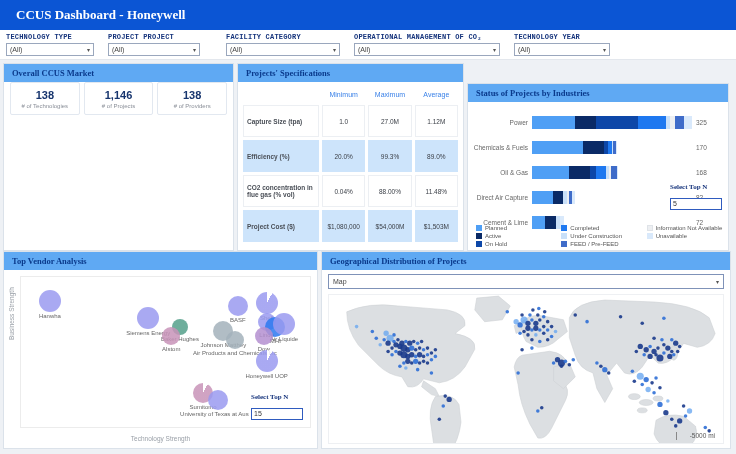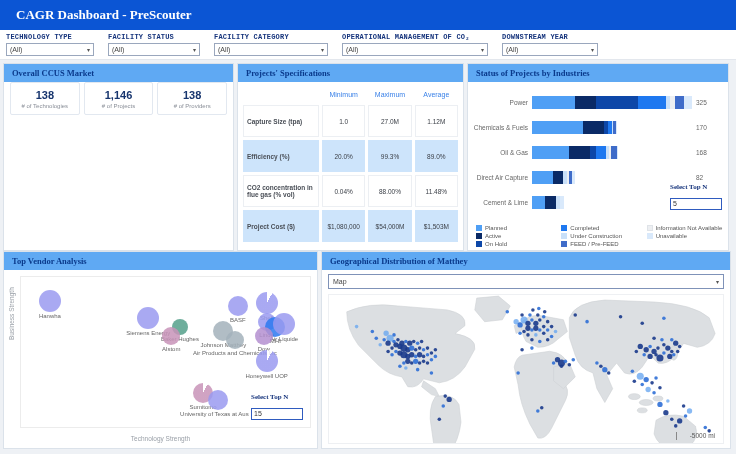--- a/index.html
+++ b/index.html
@@ -76,54 +76,54 @@
     justify-content:space-between; padding:0 4px; font-size:7px; color:#444; cursor:pointer; }
   .map-area { position:absolute; left:6px; right:6px; top:42px; bottom:4px; background:#fff;
     border:1px solid #eef0f3; overflow:hidden; }
   .map-scale { position:absolute; right:8px; bottom:4px; font-size:6.5px; color:#555; }
   .map-scale-tick { position:absolute; right:46px; bottom:3px; width:1px; height:8px; background:#888; }
 </style>
 </head>
 <body>
 
 <div class="titlebar">
-  <span>CAGR Dashboard - PreScouter</span>
+  <span>CCUS Dashboard - Honeywell</span>
 </div>
 
 <div class="filterbar" id="filterbar">
     <div class="filter" style="width: 88px;">
       <div class="filter-label">TECHNOLOGY TYPE</div>
       <div class="filter-select">
         <span>(All)</span>
         <span class="caret">▾</span>
       </div>
     </div>
     <div class="filter" style="width: 92px;">
-      <div class="filter-label">FACILITY STATUS</div>
+      <div class="filter-label">PROJECT PROJECT</div>
       <div class="filter-select">
         <span>(All)</span>
         <span class="caret">▾</span>
       </div>
     </div>
-    <div class="filter" style="width: 114px;">
+    <div class="filter" style="width: 114px; margin-left: 12px;">
       <div class="filter-label">FACILITY CATEGORY</div>
       <div class="filter-select">
         <span>(All)</span>
         <span class="caret">▾</span>
       </div>
     </div>
     <div class="filter" style="width: 146px;">
       <div class="filter-label">OPERATIONAL MANAGEMENT OF CO₂</div>
       <div class="filter-select">
         <span>(All)</span>
         <span class="caret">▾</span>
       </div>
     </div>
     <div class="filter" style="width: 96px;">
-      <div class="filter-label">DOWNSTREAM YEAR</div>
+      <div class="filter-label">TECHNOLOGY YEAR</div>
       <div class="filter-select">
         <span>(All)</span>
         <span class="caret">▾</span>
       </div>
     </div>
   </div>
 
 <div class="main">
   <div class="row">
 
@@ -164,21 +164,21 @@
           <div class="spec-val rowA">0.04%</div>
           <div class="spec-val rowA">88.00%</div>
           <div class="spec-val rowA">11.48%</div>
           <div class="spec-label rowB" style="min-height: 32px;">Project Cost ($)</div>
           <div class="spec-val rowB">$1,080,000</div>
           <div class="spec-val rowB">$54,000M</div>
           <div class="spec-val rowB">$1,503M</div>
         </div>
     </div>
 
-    <div class="panel" style="width:262px;height:188px;">
+    <div class="panel" style="width:262px;height:168px;">
       <div class="panel-header">Status of Projects by Industries</div>
       <div class="status-plot" id="status-plot">
           <div class="sbar-row">
             <div class="sbar-cat">Power</div>
             <div class="sbar-track">
               <div style="width: 27%; background: rgb(79, 159, 245);"></div>
               <div style="width: 13%; background: rgb(10, 42, 102);"></div>
               <div style="width: 26%; background: rgb(13, 71, 168);"></div>
               <div style="width: 18%; background: rgb(30, 120, 240);"></div>
               <div style="width: 2.5%; background: rgb(201, 224, 249);"></div>
@@ -317,21 +317,21 @@
         </div>
       <div class="axis-y">Business Strength</div>
       <div class="axis-x">Technology Strength</div>
       <div class="topn" style="right:12px;bottom:26px;z-index:5;background:#fff;padding:2px;">
         <div class="topn-label">Select Top N</div>
         <input type="text" value="15" style="">
       </div>
     </div>
 
     <div class="panel" style="width:410px;height:198px;">
-      <div class="panel-header">Geographical Distribution of Matthey</div>
+      <div class="panel-header">Geographical Distribution of Projects</div>
       <div class="map-select">
         <span>Map</span>
         <span class="caret">▾</span>
       </div>
       <div class="map-area">
         <svg id="map-svg" width="100%" height="100%" viewBox="0 0 400 160" preserveAspectRatio="xMidYMid slice">
           <g fill="#dcdfe2" stroke="#cdd1d5" stroke-width="0.6">
             <path d="M150,8 L172,6 L184,16 L176,30 L158,32 L148,20 Z"></path>
             <path d="M18,22 Q40,12 70,16 L120,20 Q140,24 138,36 L128,44 Q150,48 148,60 L138,78 Q128,92 112,94 L96,90 Q90,100 80,98 L74,88 Q60,86 50,76 L30,56 Q18,40 18,22 Z"></path>
             <path d="M96,92 L108,100 L112,108 L104,106 L94,98 Z"></path>

